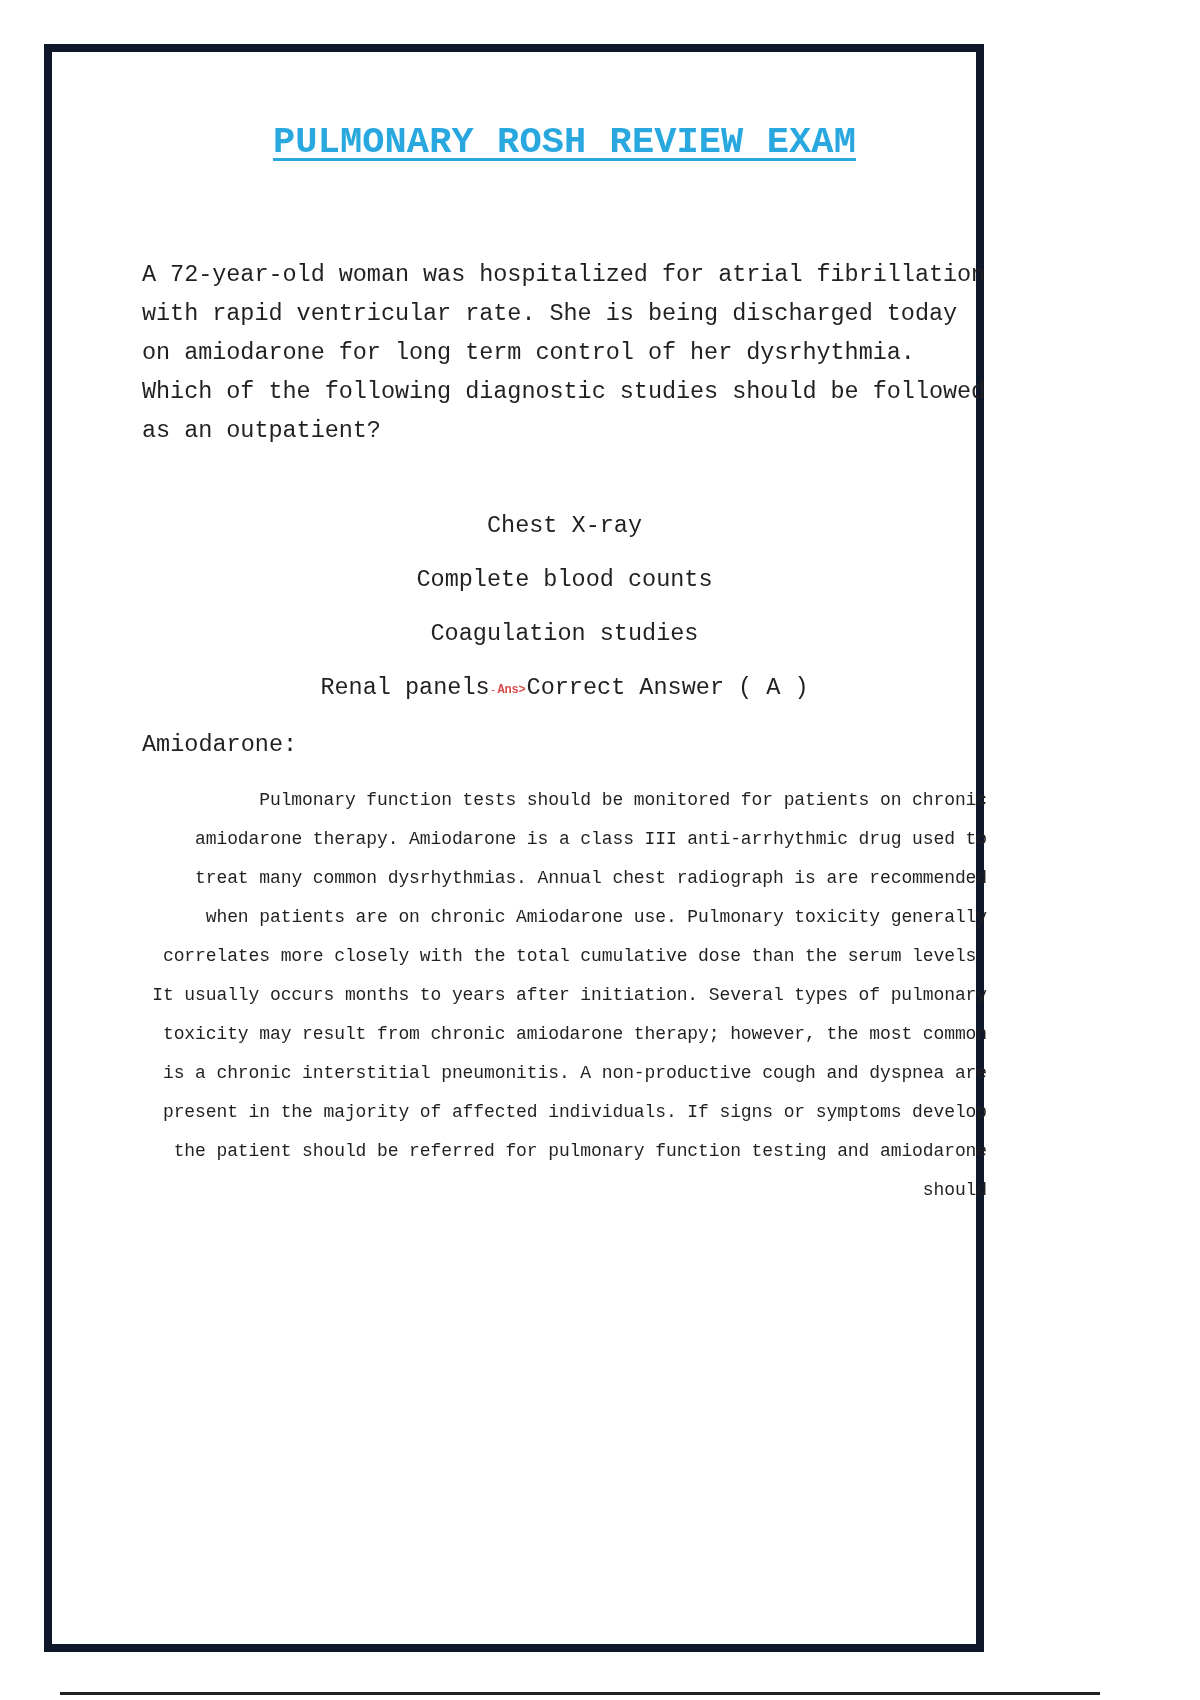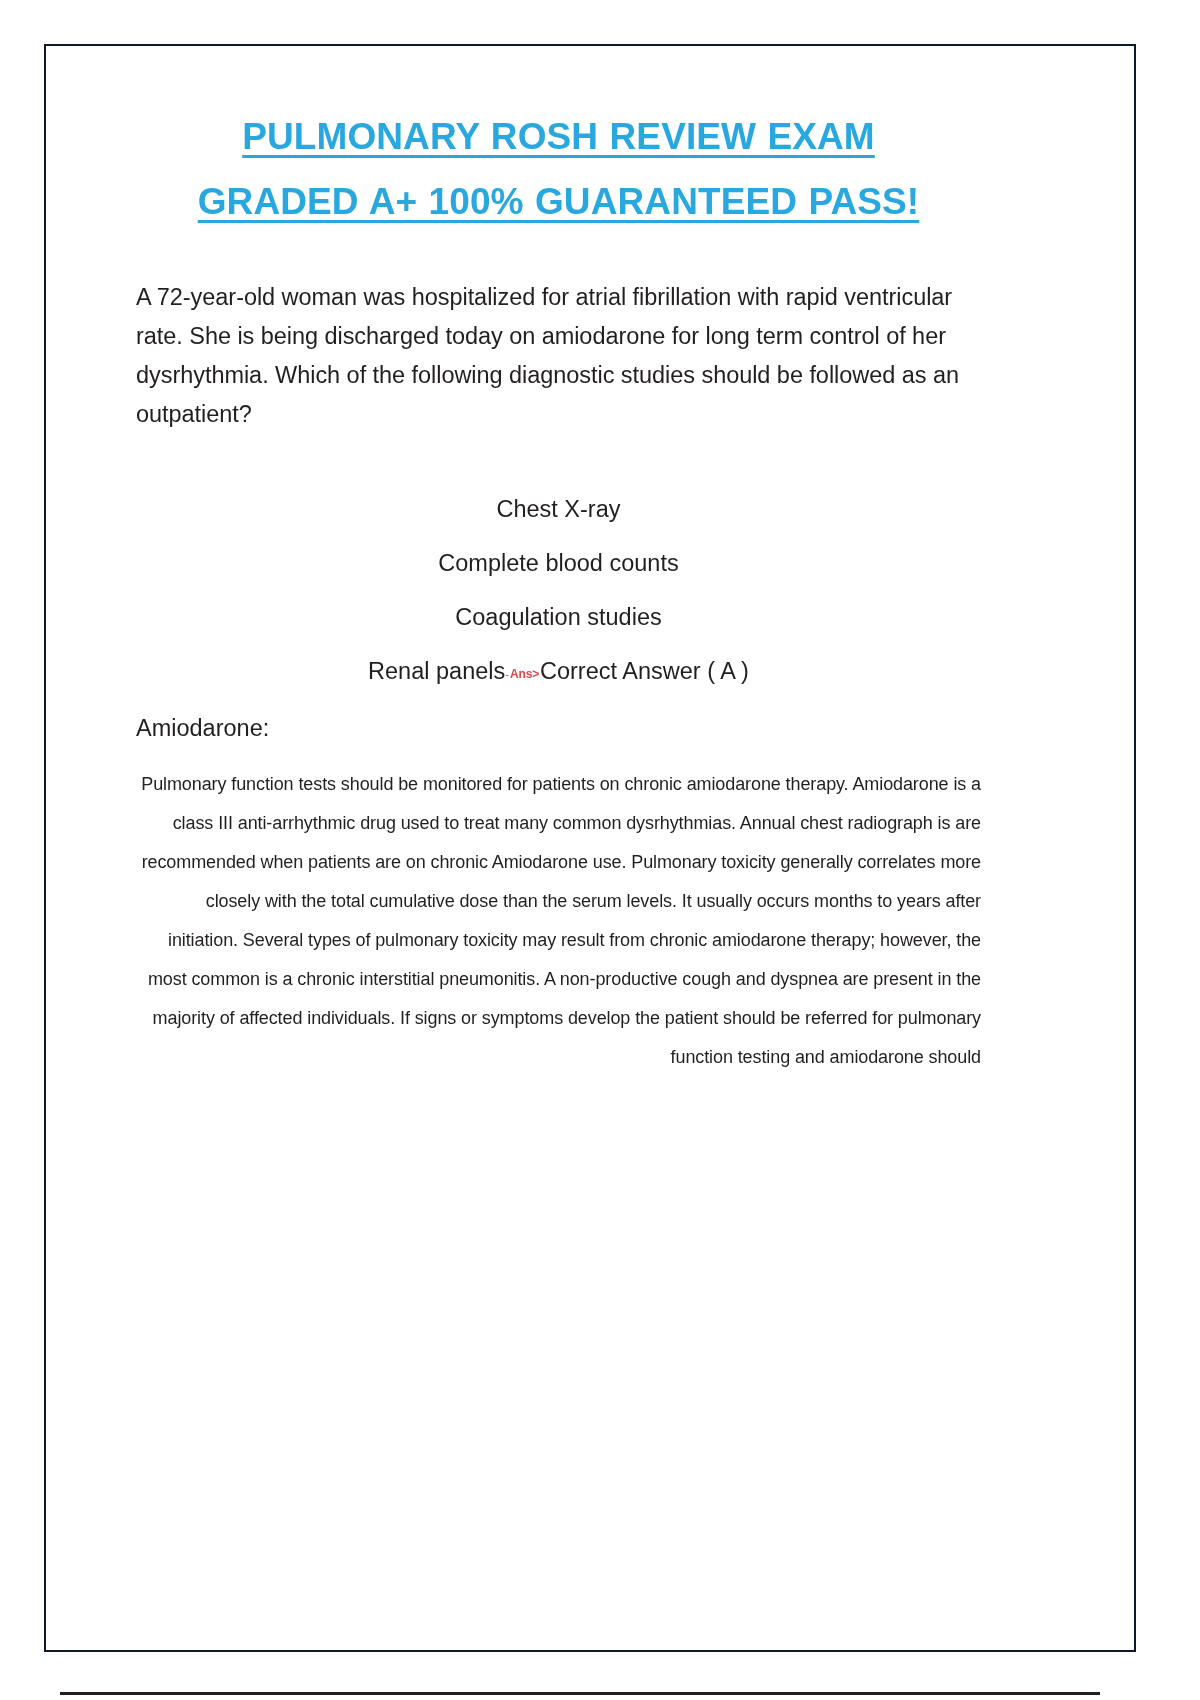--- a/index.html
+++ b/index.html
@@ -13,24 +13,25 @@
     background: #ffffff;
     font-family: "Liberation Sans", sans-serif;
     overflow: hidden;
   }
 
   
   .page-sheet {
     position: absolute;
     left: 44px;
     top: 44px;
-    width: 1092px;
+    width: 940px;
     height: 1608px;
     background: #ffffff;
-    border: 2px solid #0f172a;
+    border: 8px solid #0f172a;
+    font-family: Liberation Mono, monospace;
   }
 
   .page-inner {
     position: absolute;
     left: 90px;
     top: 58px;
     width: 845px;
   }
 
   
@@ -49,21 +50,21 @@
     text-decoration: underline;
     text-decoration-thickness: 2.5px;
     text-underline-offset: 6px;
     -webkit-text-decoration-color: #29a8df;
     text-decoration-color: #29a8df;
   }
   .title-row { display: block; }
 
   
   .body-block {
-    margin-top: 44px;
+    margin-top: 80px;
   }
 
   .para {
     color: #231f20;
     font-size: 23.5px;
     line-height: 39px;
     text-align: left;
     letter-spacing: -0.05px;
   }
 
@@ -118,21 +119,20 @@
   }
 </style>
 </head>
 <body>
 
 <div class="page-sheet">
   <div class="page-inner">
 
     <div class="doc-title">
       <div class="title-row"><span class="tline">PULMONARY ROSH REVIEW EXAM</span></div>
-      <div class="title-row"><span class="tline">GRADED A+ 100% GUARANTEED PASS!</span></div>
     </div>
 
     <div class="body-block">
 
       <p class="para">A 72-year-old woman was hospitalized for atrial fibrillation with rapid ventricular rate. She is being discharged today on amiodarone for long term control of her dysrhythmia. Which of the following diagnostic studies should be followed as an outpatient?</p>
 
       <div class="gap-lg"></div>
 
       <div class="opt">
         <span>Chest X-ray</span>

